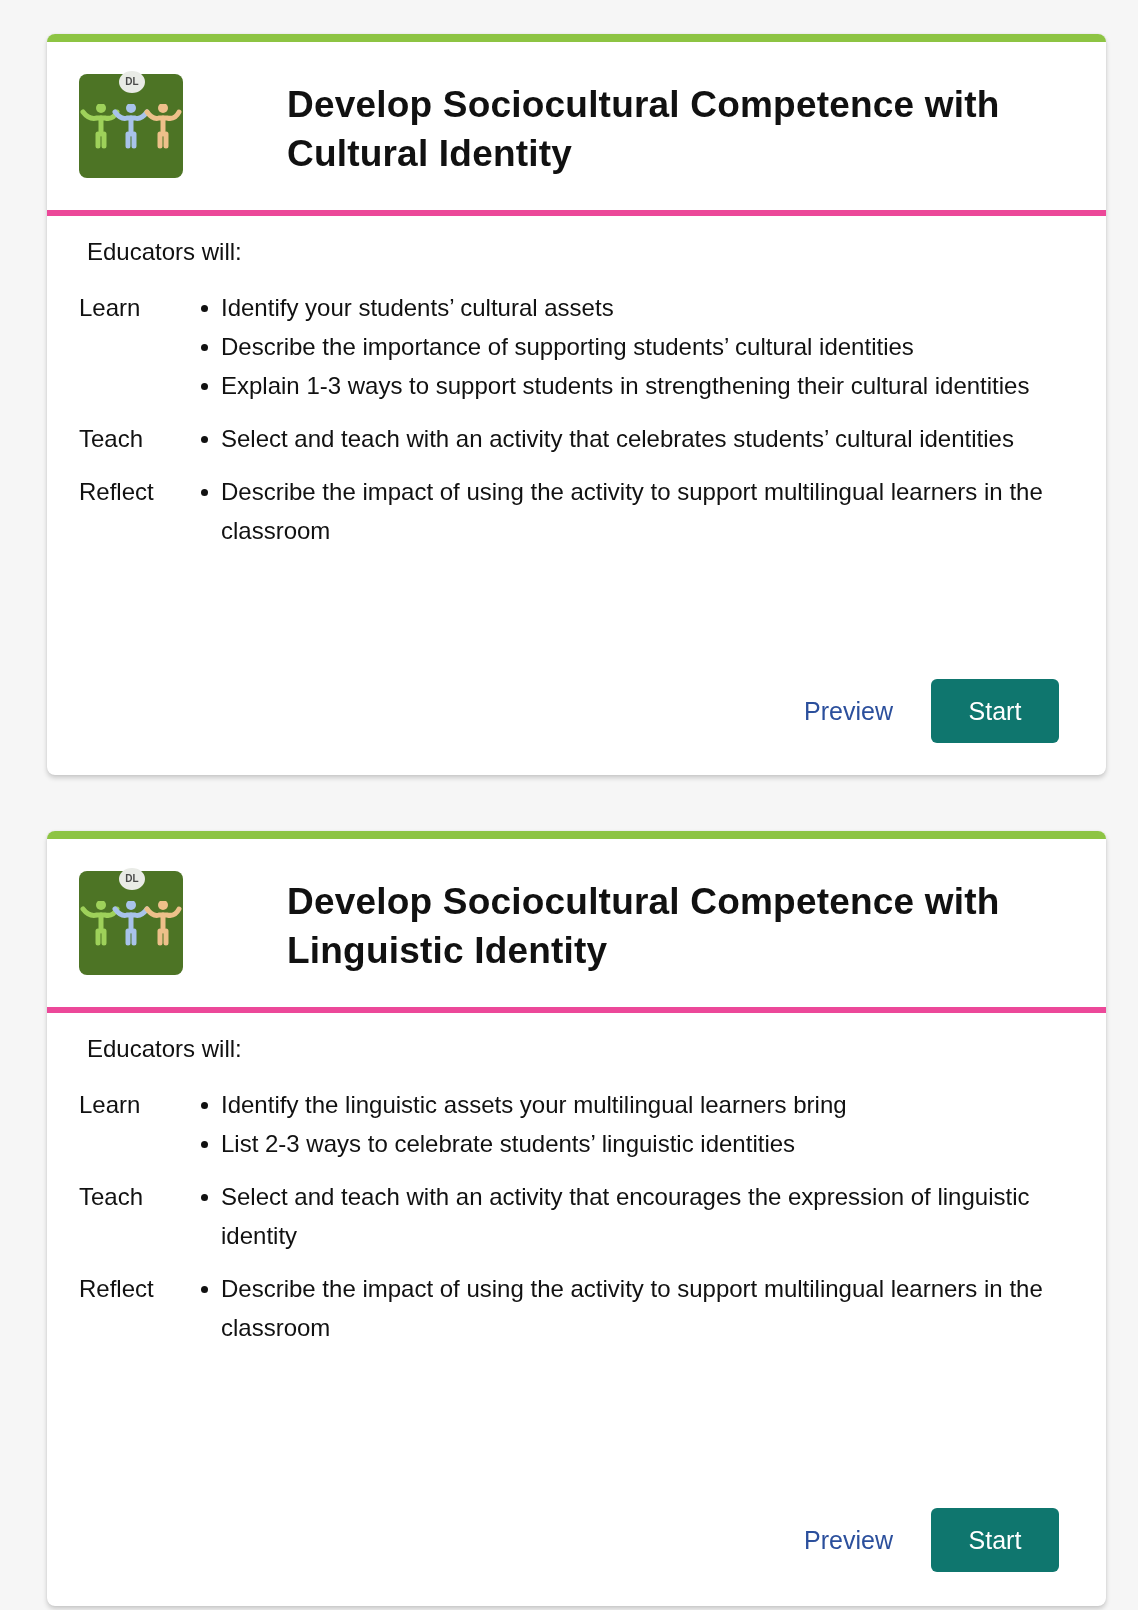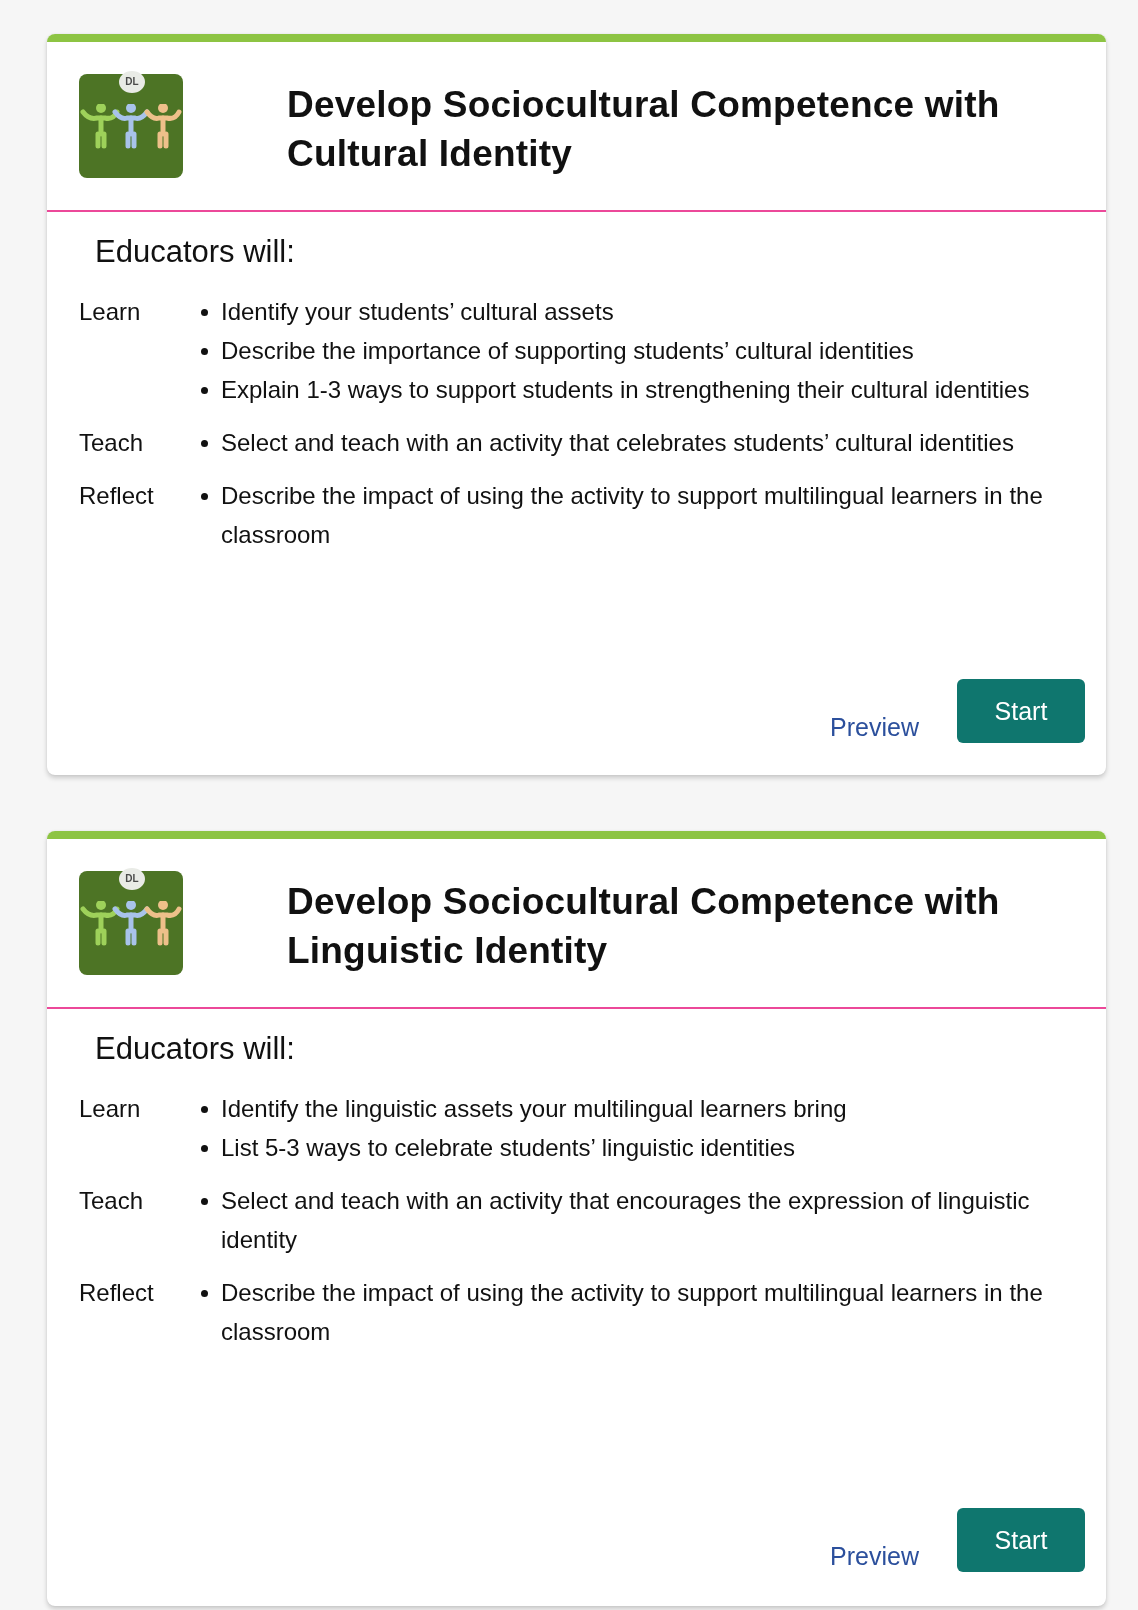--- a/index.html
+++ b/index.html
@@ -1,31 +1,31 @@
 <!DOCTYPE html>
 <html><head>
 <meta charset="utf-8">
 <style>
   html,body{margin:0;padding:0;}
   body{width:1138px;height:1610px;background:#f6f6f6;font-family:"Liberation Sans",sans-serif;color:#111;position:relative;overflow:hidden;}
   .card{position:absolute;left:47px;width:1059px;background:#fff;border-radius:8px;box-shadow:0 3px 5px rgba(0,0,0,0.18),0 0 2px rgba(0,0,0,0.08);overflow:hidden;}
   .card .topbar{height:8px;background:#8dc443;}
-  .card-head{position:relative;height:168px;border-bottom:2px solid #ec4899;}
+  .card-head{position:relative;height:168px;border-bottom:6px solid #ec4899;}
   .icon{position:absolute;left:32px;top:32px;width:104px;height:104px;background:#4d7425;border-radius:8px;}
   .icon .dl{position:absolute;left:40px;top:-3px;width:26px;height:22px;border-radius:50%;background:#e9ebe6;font-size:10px;font-weight:bold;color:#4a4a4a;text-align:center;line-height:22px;}
   .icon svg{position:absolute;left:0;top:30px;}
   .title{position:absolute;left:240px;top:38px;width:760px;font-size:37px;line-height:49px;font-weight:bold;color:#111;letter-spacing:0.2px;}
   .body{padding:22px 32px 0 32px;}
-  .edu{font-size:31px;font-weight:normal;margin:0 0 22px 16px;color:#111;}
+  .edu{font-size:24px;font-weight:normal;margin:0 0 22px 8px;color:#111;}
   .row{display:flex;margin-bottom:14px;}
   .row .lbl{width:120px;font-size:24px;font-weight:normal;line-height:39px;flex:none;}
   .row ul{margin:0;padding:0 0 0 22px;list-style:none;}
   .row li{position:relative;font-size:24px;line-height:39px;padding-left:0;}
   .row li::before{content:"";position:absolute;left:-20px;top:17px;width:7px;height:7px;border-radius:50%;background:#111;}
-  .actions{position:absolute;right:21px;display:flex;align-items:flex-end;}
+  .actions{position:absolute;right:47px;display:flex;align-items:center;}
   .btn-preview{font-size:25px;color:#2b4f9c;background:none;border:none;font-family:"Liberation Sans",sans-serif;margin-right:32px;cursor:pointer;}
   .btn-start{width:128px;height:64px;background:#0f766e;color:#fff;border:none;border-radius:6px;font-size:25px;font-family:"Liberation Sans",sans-serif;cursor:pointer;}
 </style>
 </head>
 <body>
 
 <div class="card" style="top:34px;height:741px;">
   <div class="topbar"></div>
   <div class="card-head">
     <div class="icon">
@@ -113,21 +113,21 @@
       </svg>
     </div>
     <div class="title">Develop Sociocultural Competence with Linguistic Identity</div>
   </div>
   <div class="body">
     <div class="edu">Educators will:</div>
     <div class="row">
       <div class="lbl">Learn</div>
       <ul>
         <li>Identify the linguistic assets your multilingual learners bring</li>
-        <li>List 5-3 ways to celebrate students’ linguistic identities</li>
+        <li>List 2-3 ways to celebrate students’ linguistic identities</li>
       </ul>
     </div>
     <div class="row">
       <div class="lbl">Teach</div>
       <ul>
           <li>Select and teach with an activity that encourages the expression of linguistic identity</li>
         </ul>
     </div>
     <div class="row">
       <div class="lbl">Reflect</div>

